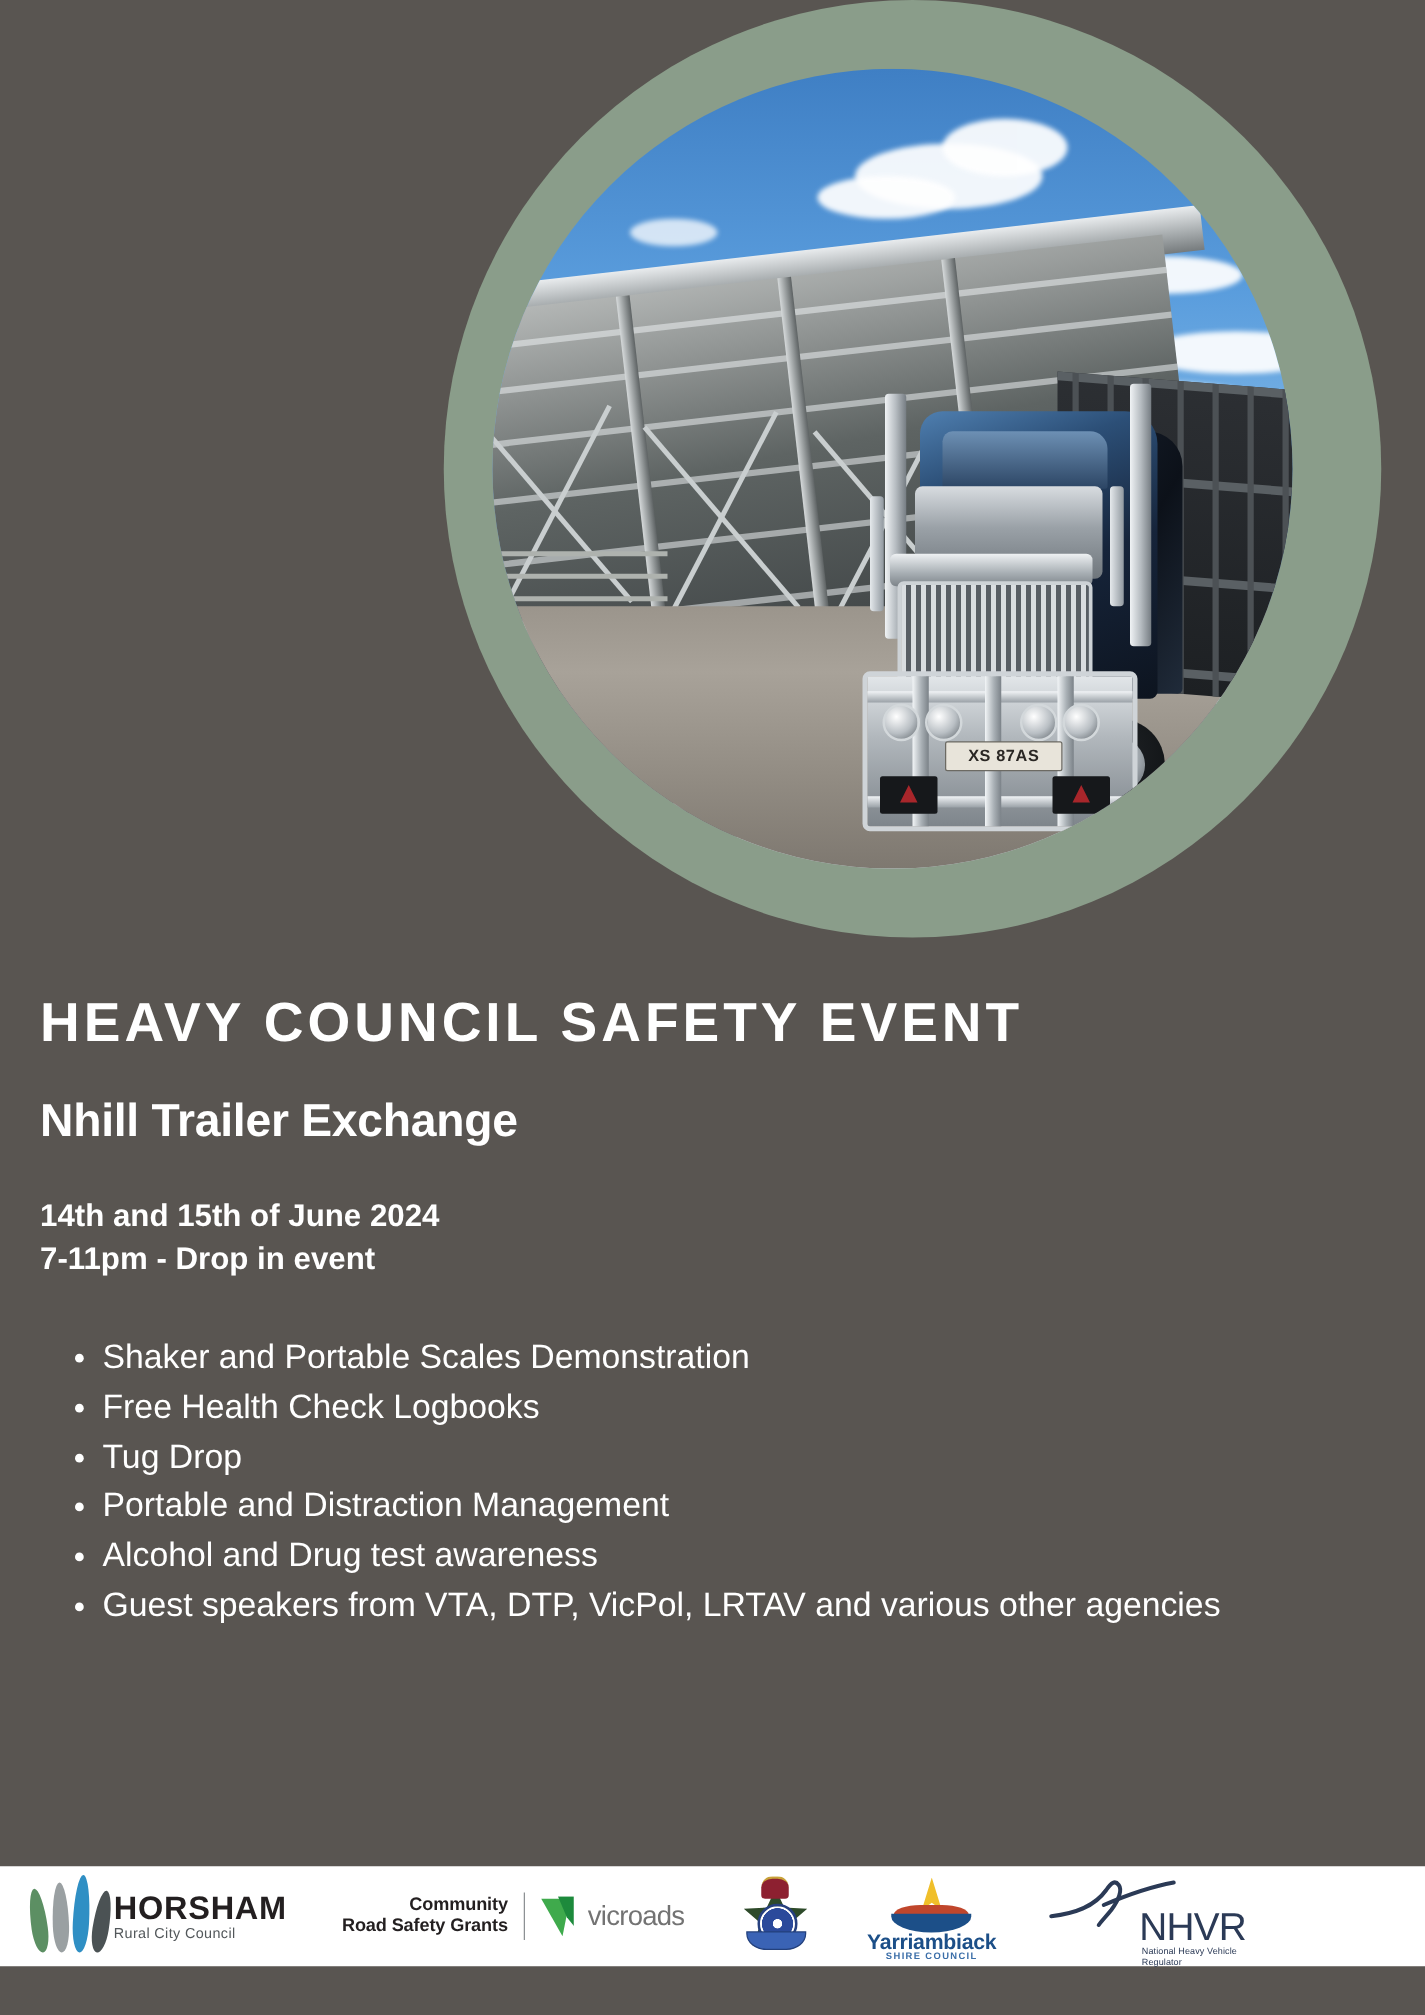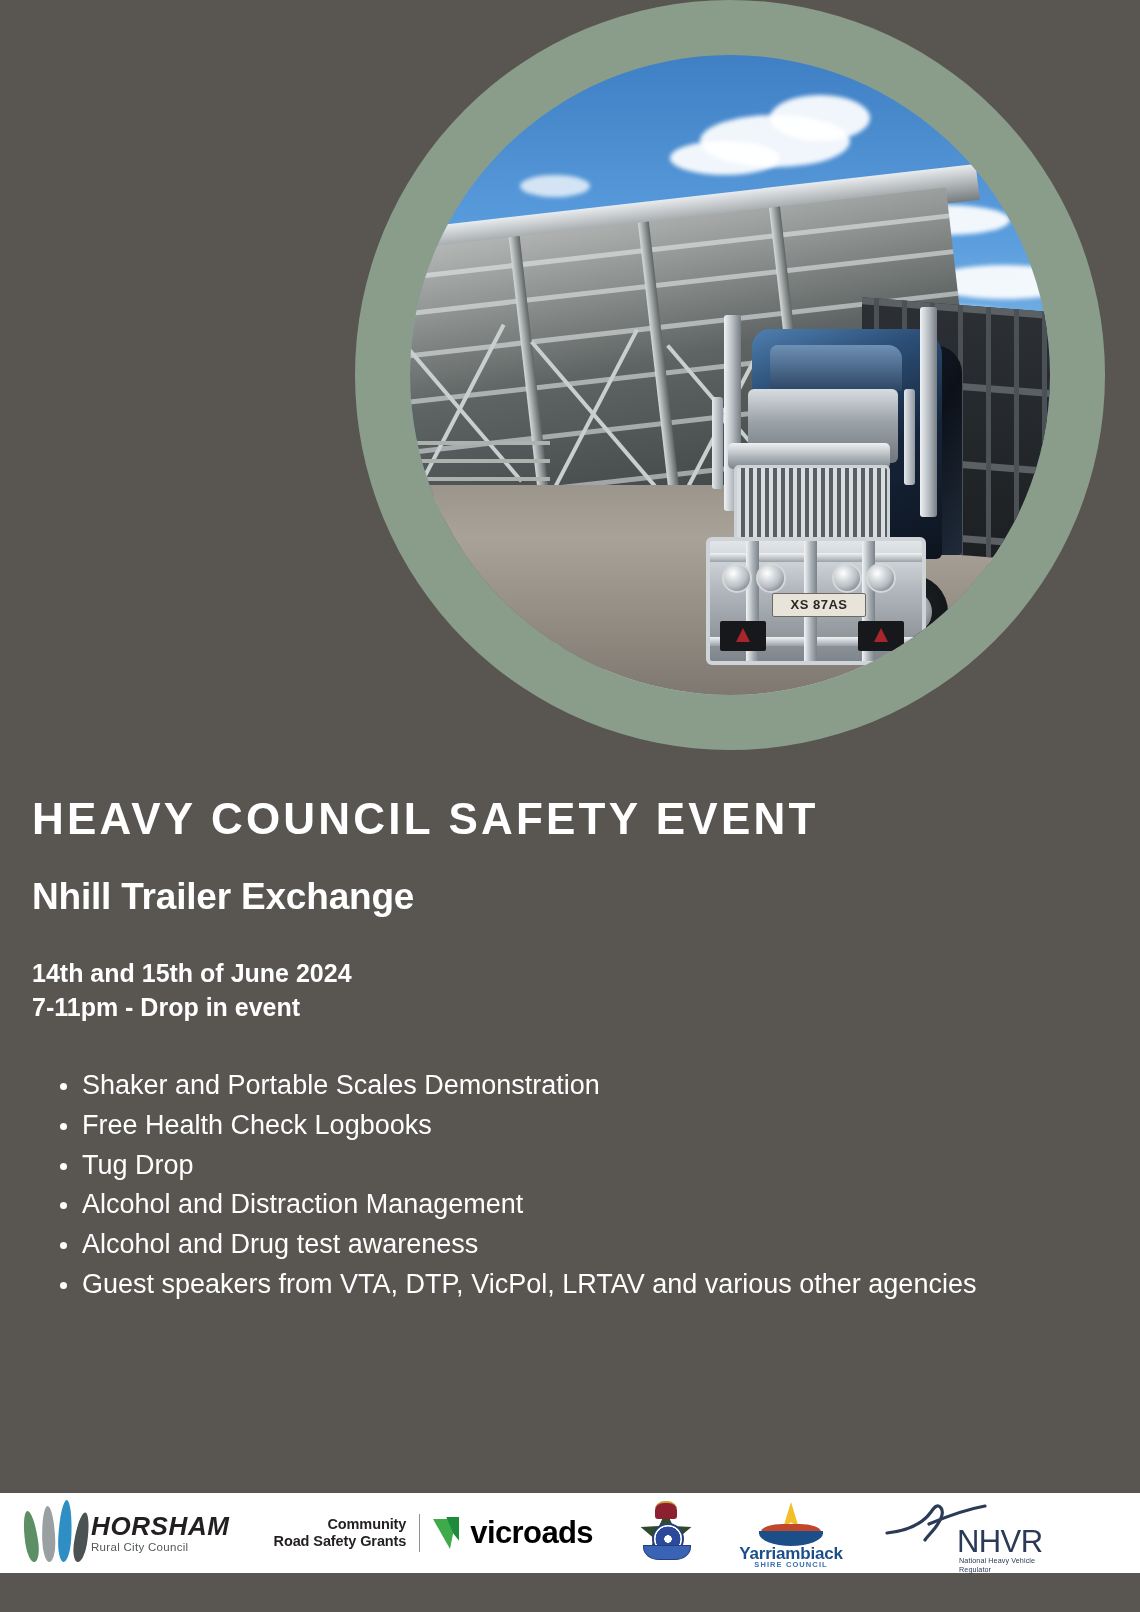--- a/index.html
+++ b/index.html
@@ -30,21 +30,21 @@
     position: absolute;
     left: 355px;
     top: 0px;
     width: 750px;
     height: 750px;
     border-radius: 50%;
     background: #8a9d8a;
   }
   .photo-clip {
     position: absolute;
-    left: 410px;
+    left: 394px;
     top: 55px;
     width: 640px;
     height: 640px;
     border-radius: 50%;
     overflow: hidden;
   }
   
   .photo {
     position: absolute;
     left: -40px; top: 0;
@@ -353,21 +353,20 @@
   .leaf.b { left: 15px; background: #9aa0a2; transform: rotate(-2deg); }
   .leaf.c { left: 29px; background: #2f8fc4; height: 62px; transform: rotate(3deg); }
   .leaf.d { left: 43px; background: #4b5254; height: 50px; transform: rotate(9deg); }
 
   .horsham-text { line-height: 1; }
   .horsham-name {
     font-size: 26px;
     font-weight: bold;
     color: #231f20;
     letter-spacing: .6px;
-    font-style: italic;
   }
   .horsham-sub {
     font-size: 11.5px;
     color: #53585b;
     letter-spacing: .3px;
     margin-top: 3px;
   }
 
   
   .crsg-text {
@@ -397,23 +396,23 @@
     border-right: 6px solid transparent;
     border-top: 30px solid #3faa4c;
   }
   .vicroads-mark .v2 {
     position: absolute; left: 13px; top: 0;
     width: 13px; height: 24px;
     background: #1d8a3c;
     clip-path: polygon(0 0, 100% 0, 100% 100%, 55% 70%);
   }
   .vicroads-word {
-    font-size: 31px;
-    font-weight: bold;
-    color: #000000;
+    font-size: 22px;
+    font-weight: normal;
+    color: #737373;
     letter-spacing: -.6px;
   }
 
   
   .hind-mark {
     position: relative;
     width: 48px;
     height: 52px;
     margin-right: 9px;
   }
@@ -638,21 +637,21 @@
 
     <div class="meta">
       <div>14th and 15th of June 2024</div>
       <div>7-11pm - Drop in event</div>
     </div>
 
     <ul class="items">
       <li>Shaker and Portable Scales Demonstration</li>
       <li>Free Health Check Logbooks</li>
       <li>Tug Drop</li>
-      <li>Alcohol and Distraction Management</li>
+      <li>Portable and Distraction Management</li>
       <li>Alcohol and Drug test awareness</li>
       <li>Guest speakers from VTA, DTP, VicPol, LRTAV and various other agencies</li>
     </ul>
   </div>
 
   <div class="logo-strip">
 
     <div class="logo l-horsham">
       <div class="leaves">
         <div class="leaf a"></div>

